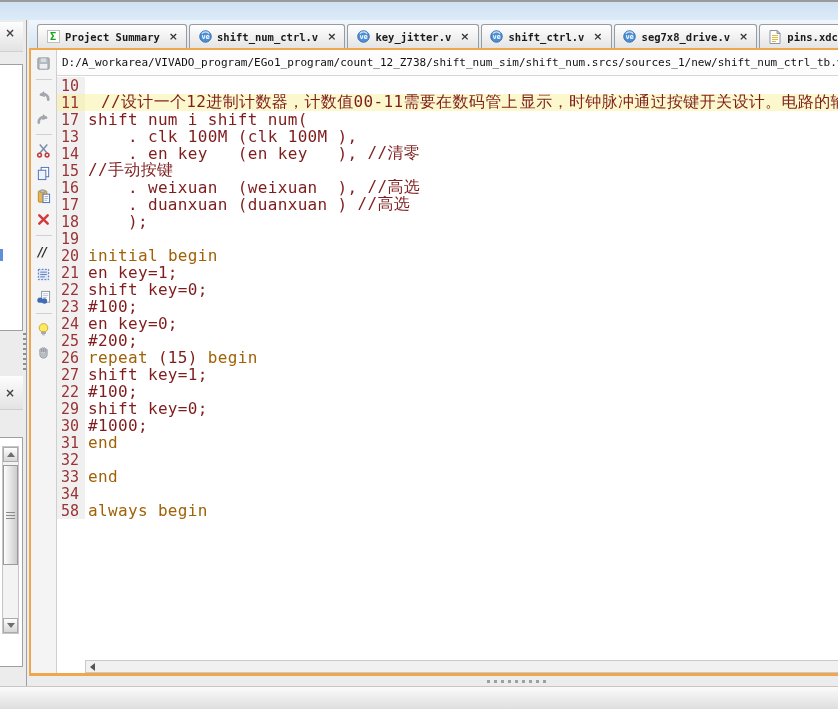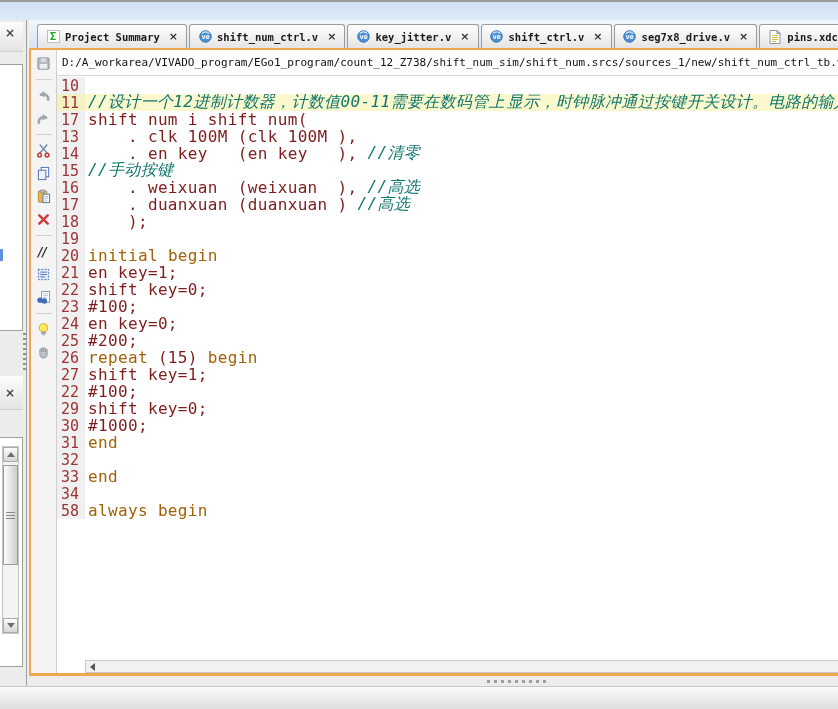--- a/index.html
+++ b/index.html
@@ -67,29 +67,29 @@
 
   
   .main-col{flex:1;display:flex;flex-direction:column;overflow:hidden;}
   .pathbar{height:26px;flex:none;background:#fdfdfd;border-bottom:1px solid #d6d6d6;
     display:flex;align-items:center;padding-left:5px;}
   .pathbar .ptext{font:11px "DejaVu Sans Mono",monospace;color:#111;white-space:nowrap;}
 
   .code-region{flex:1;position:relative;overflow:hidden;background:#fff;}
   .code-lines{position:absolute;left:0;top:1px;right:0;}
   .line-row{display:flex;height:17px;align-items:center;white-space:pre;}
-  .line-row.hl{background:#fcf8cd;}
+  .line-row.hl{background:#fcf8cd;gap:13px;}
   .ln{width:28px;flex:none;text-align:right;padding-right:6px;
     font:15px "DejaVu Sans Mono",monospace;color:#9a3334;
     background:#f0f0f0;height:100%;display:flex;align-items:center;justify-content:flex-end;}
   .line-row.hl .ln{background:#f6f1c2;}
   .ltext{flex:1;padding-left:3px;font:16px "DejaVu Sans Mono","DejaVu Sans",monospace;
     letter-spacing:0.35px;color:#000;height:100%;display:flex;align-items:center;overflow:hidden;}
   .seg-k{color:#a16207;}
-  .seg-c{color:#0f766e;font-style:italic;}
+  .seg-c{color:#7f1d1d;}
   .seg-p{color:#7f1d1d;}
   .caret{display:inline-block;width:2px;height:17px;background:#000;margin:0 1px;vertical-align:middle;}
 
   
   .hscroll{position:absolute;left:28px;right:0;bottom:0;height:13px;
     background:#f1f1f1;border:1px solid #c9c9c9;display:flex;align-items:center;}
   .hs-btn{width:13px;height:11px;display:flex;align-items:center;justify-content:center;flex:none;}
   .tri-left{width:0;height:0;border-top:4px solid transparent;border-bottom:4px solid transparent;
     border-right:5px solid #555;}
   .hs-track{flex:1;height:100%;}

